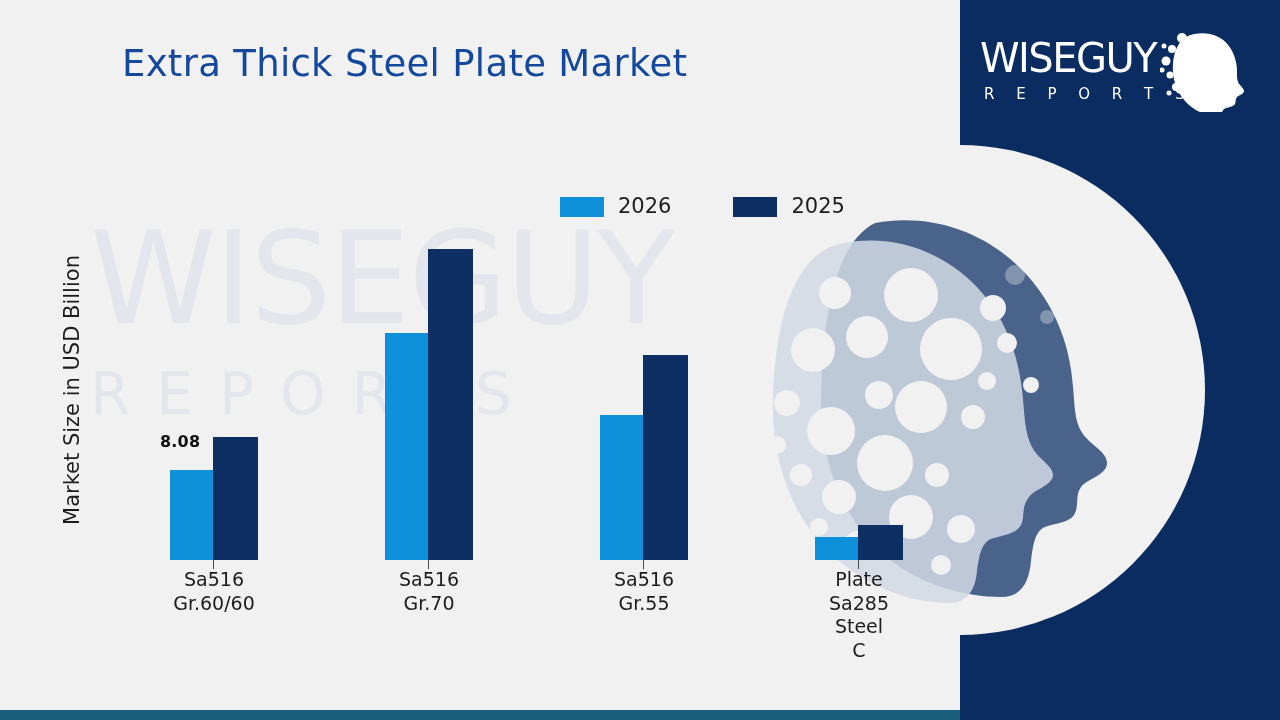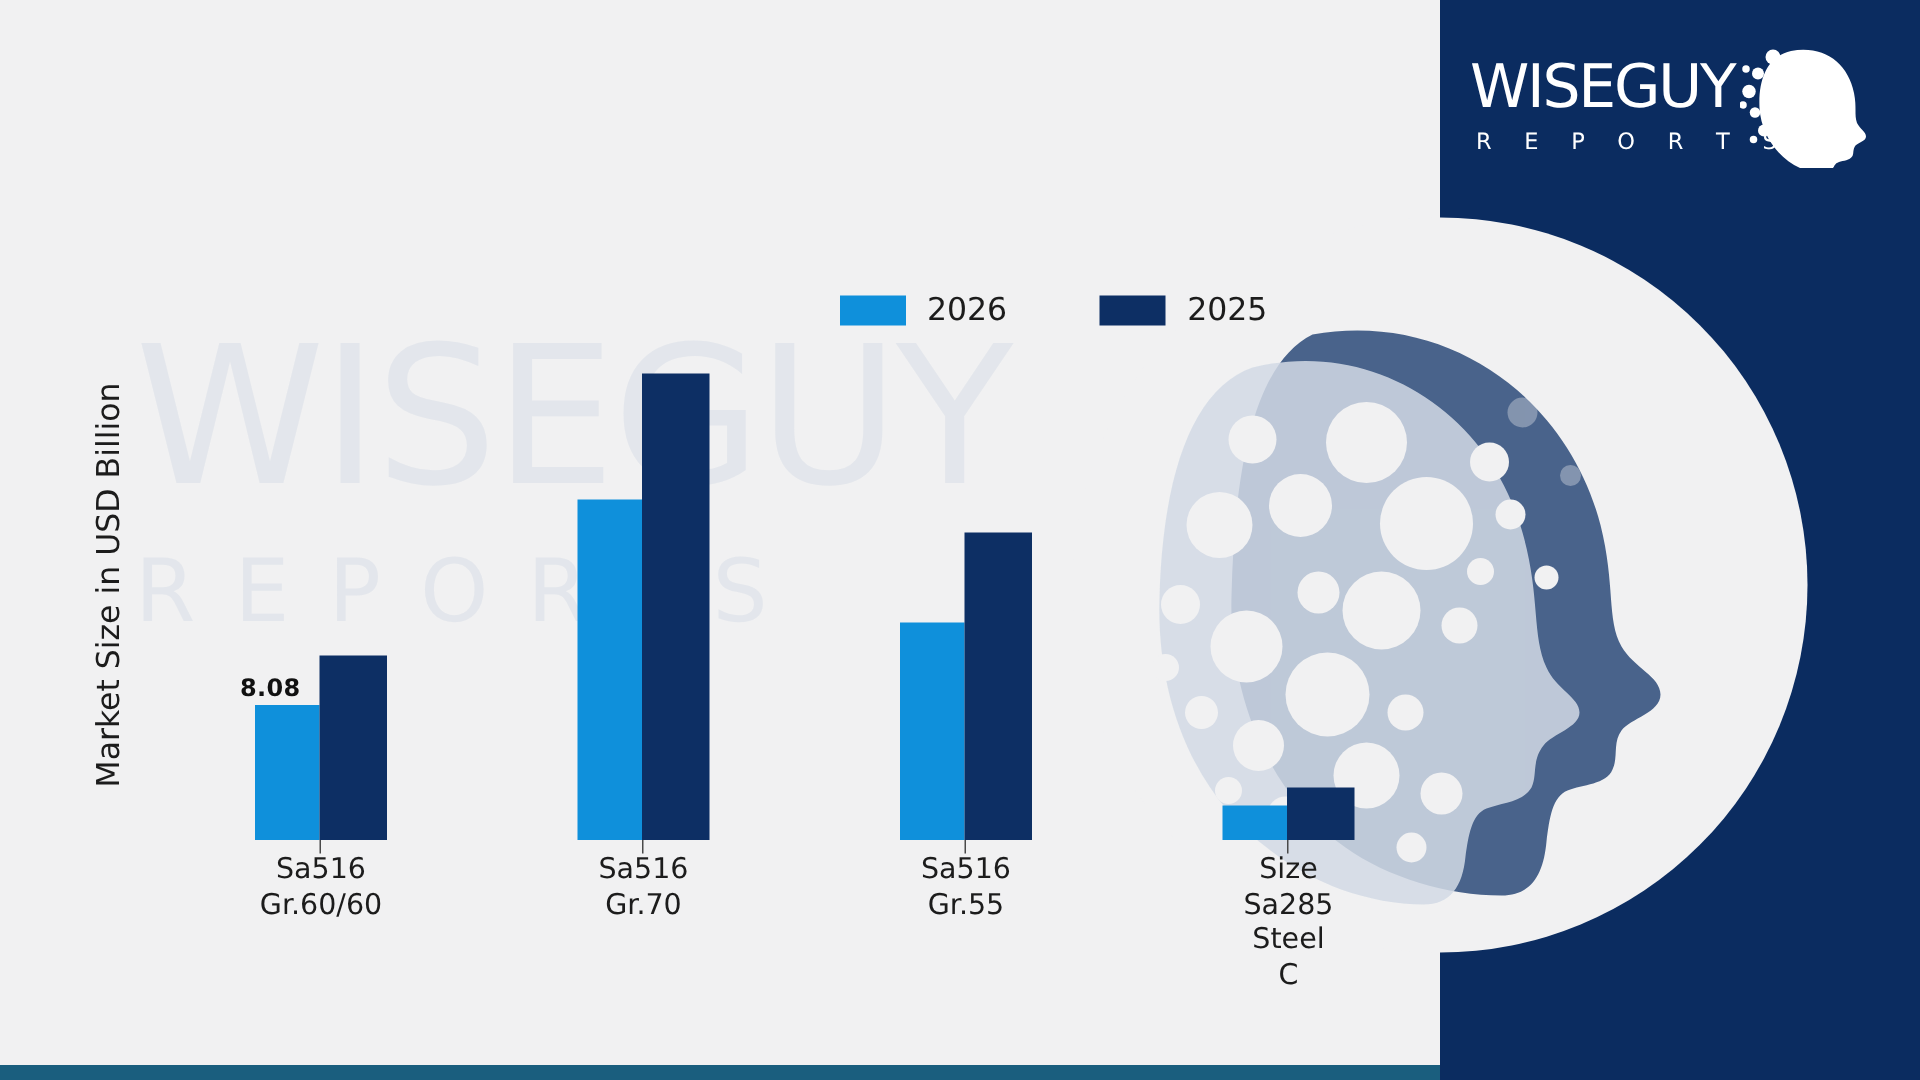--- a/index.html
+++ b/index.html
@@ -171,20 +171,21 @@
         </g>
 
         <g fill="#f1f1f2" opacity="0.35">
           <circle cx="300" cy="130" r="10"></circle>
           <circle cx="332" cy="172" r="7"></circle>
         </g>
       </svg>
     </div>
   </div>
 
+  <h1 class="title">Extra Thick Steel Plate Market</h1>
 
   <div class="logo">
     <div class="logo-text">
       <div class="logo-main">WISEGUY</div>
       <div class="logo-sub">R E P O R T S</div>
     </div>
     <span class="logo-face">
       <svg width="86" height="84" viewBox="0 0 86 84">
         <path d="M34 6 C 56 2 72 14 76 34 C 78 44 76 48 78 54 C 80 58 84 60 84 63
                  C 84 66 79 67 77 69 C 75 72 76 74 75 76 C 73 79 69 79 66 80
@@ -224,21 +225,21 @@
       </div>
     </div>
 
     <div class="plot">
 
       <div class="group" style="left:170px">
         <div class="bars">
           <span class="bar y2024" style="width:43px;height:90px"></span>
           <span class="bar y2032" style="width:45px;height:123px"></span>
         </div>
-        <span class="bar-value" style="left:-10px;bottom:92px">8.08</span>
+        <span class="bar-value" style="left:-10px;bottom:109px">8.08</span>
         <span class="tick" style="left:43px"></span>
         <span class="cat-label" style="left:-31px">
           <span>Sa516</span><br>
           <span>Gr.60/60</span>
         </span>
       </div>
 
       <div class="group" style="left:385px">
         <div class="bars">
           <span class="bar y2024" style="width:43px;height:227px"></span>
@@ -263,21 +264,21 @@
         </span>
       </div>
 
       <div class="group" style="left:815px">
         <div class="bars">
           <span class="bar y2024" style="width:43px;height:23px"></span>
           <span class="bar y2032" style="width:45px;height:35px"></span>
         </div>
         <span class="tick" style="left:43px"></span>
         <span class="cat-label" style="left:-31px">
-          <span>Size</span><br>
+          <span>Plate</span><br>
           <span>Sa285</span><br>
           <span>Steel</span><br>
           <span>C</span>
         </span>
       </div>
 
     </div>
   </div>
 
   <div class="bottom-strip"></div>

